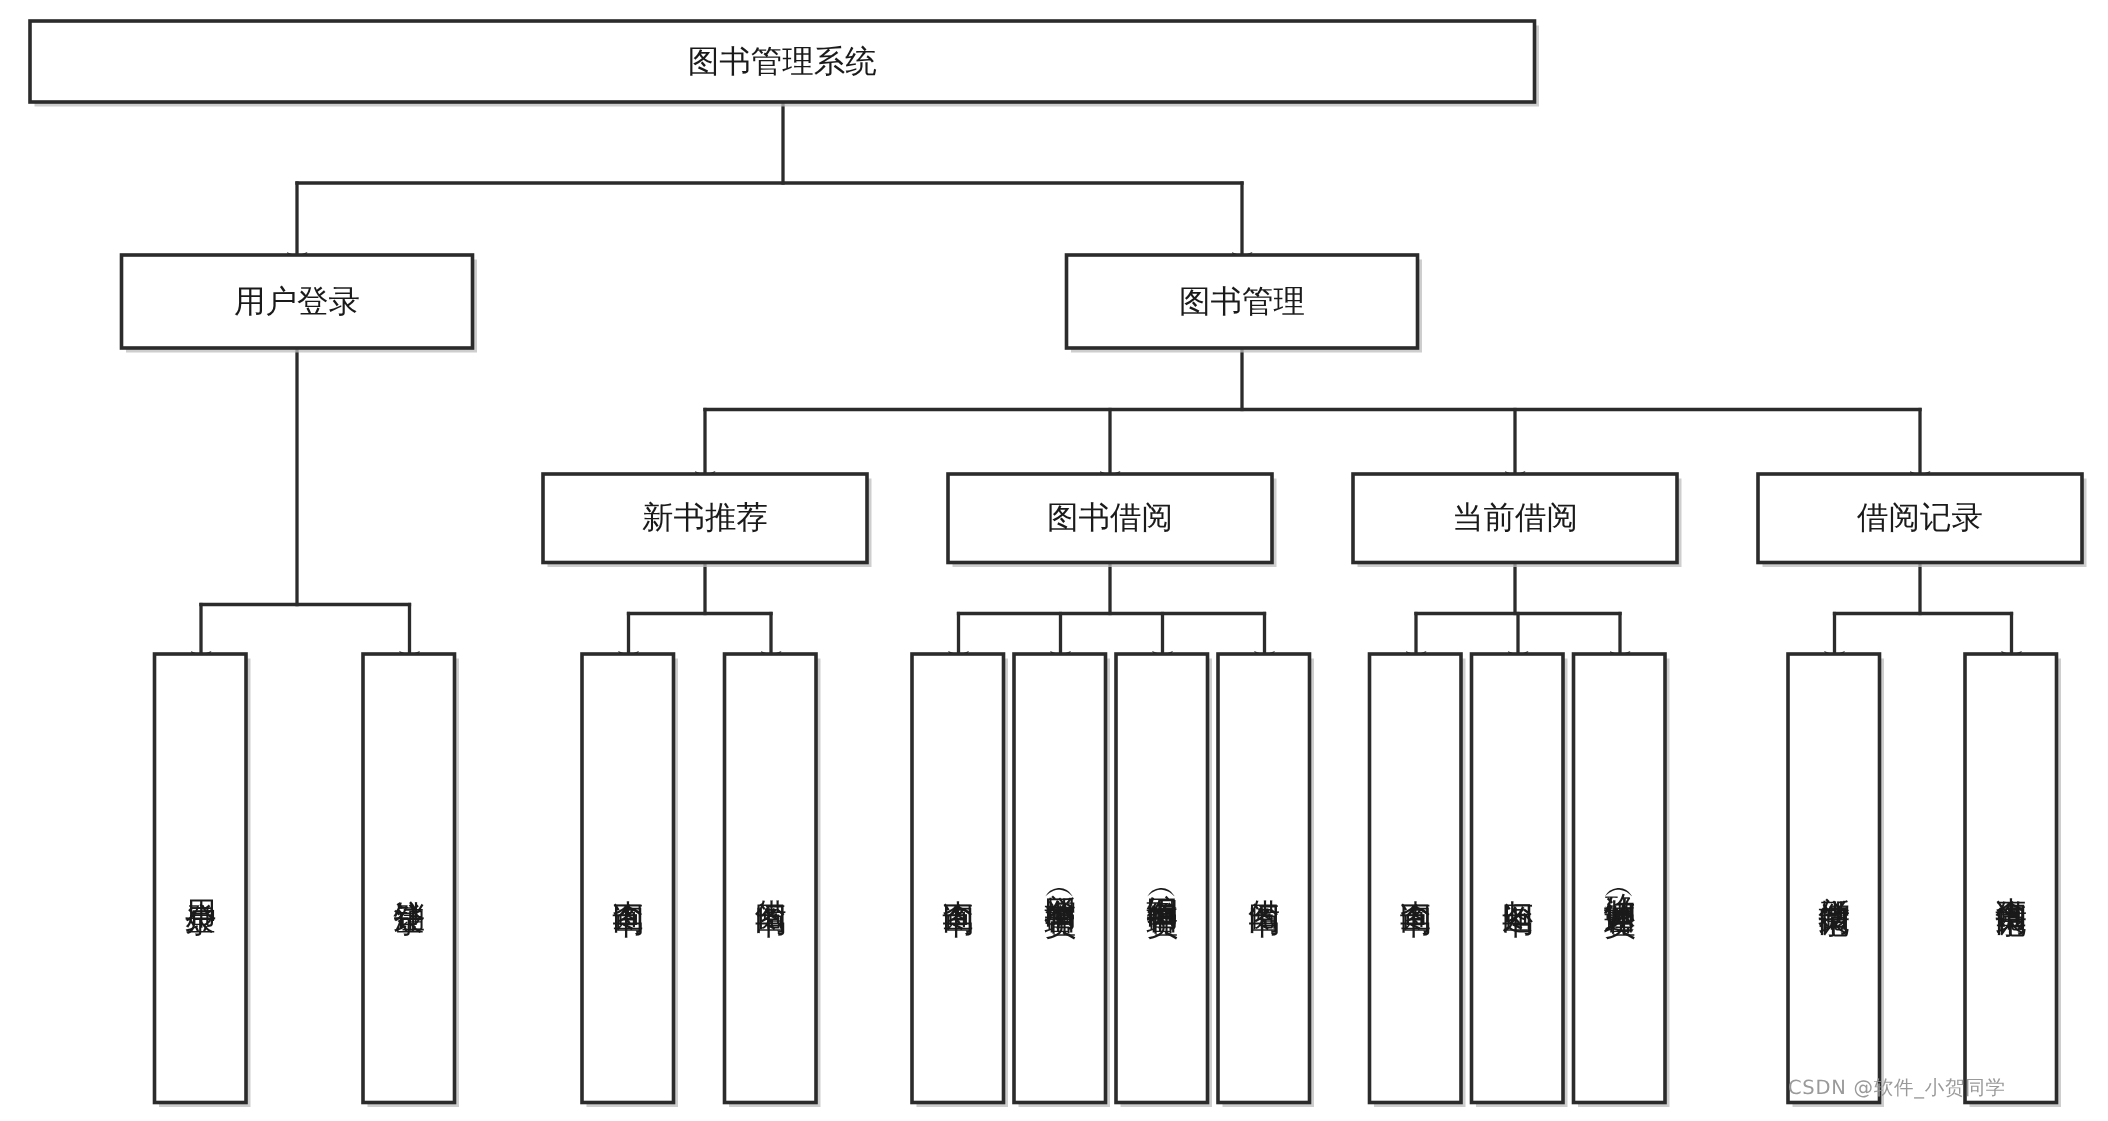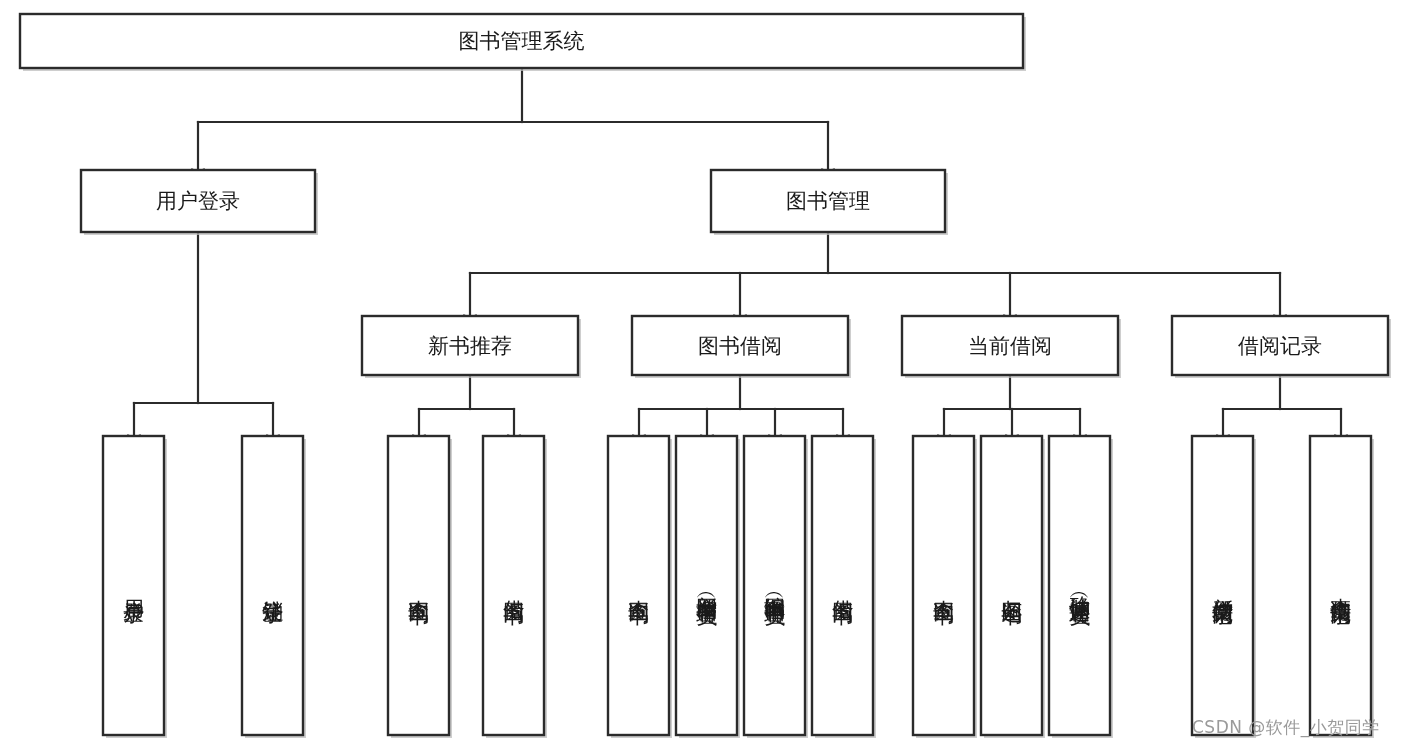--- a/index.html
+++ b/index.html
@@ -66,21 +66,21 @@
     display: flex;
     align-items: center;
     justify-content: center;
     text-align: center;
     white-space: nowrap;
     pointer-events: none;
   }
   .watermark {
     position: absolute;
     font-family: "DejaVu Sans", "Liberation Sans", sans-serif;
-    font-size: 17px;
+    font-size: 13px;
     color: #9a9a9a;
     white-space: nowrap;
     letter-spacing: 0.5px;
   }
 </style>
 </head>
 <body>
 
 <div id="diagram-root">
 

